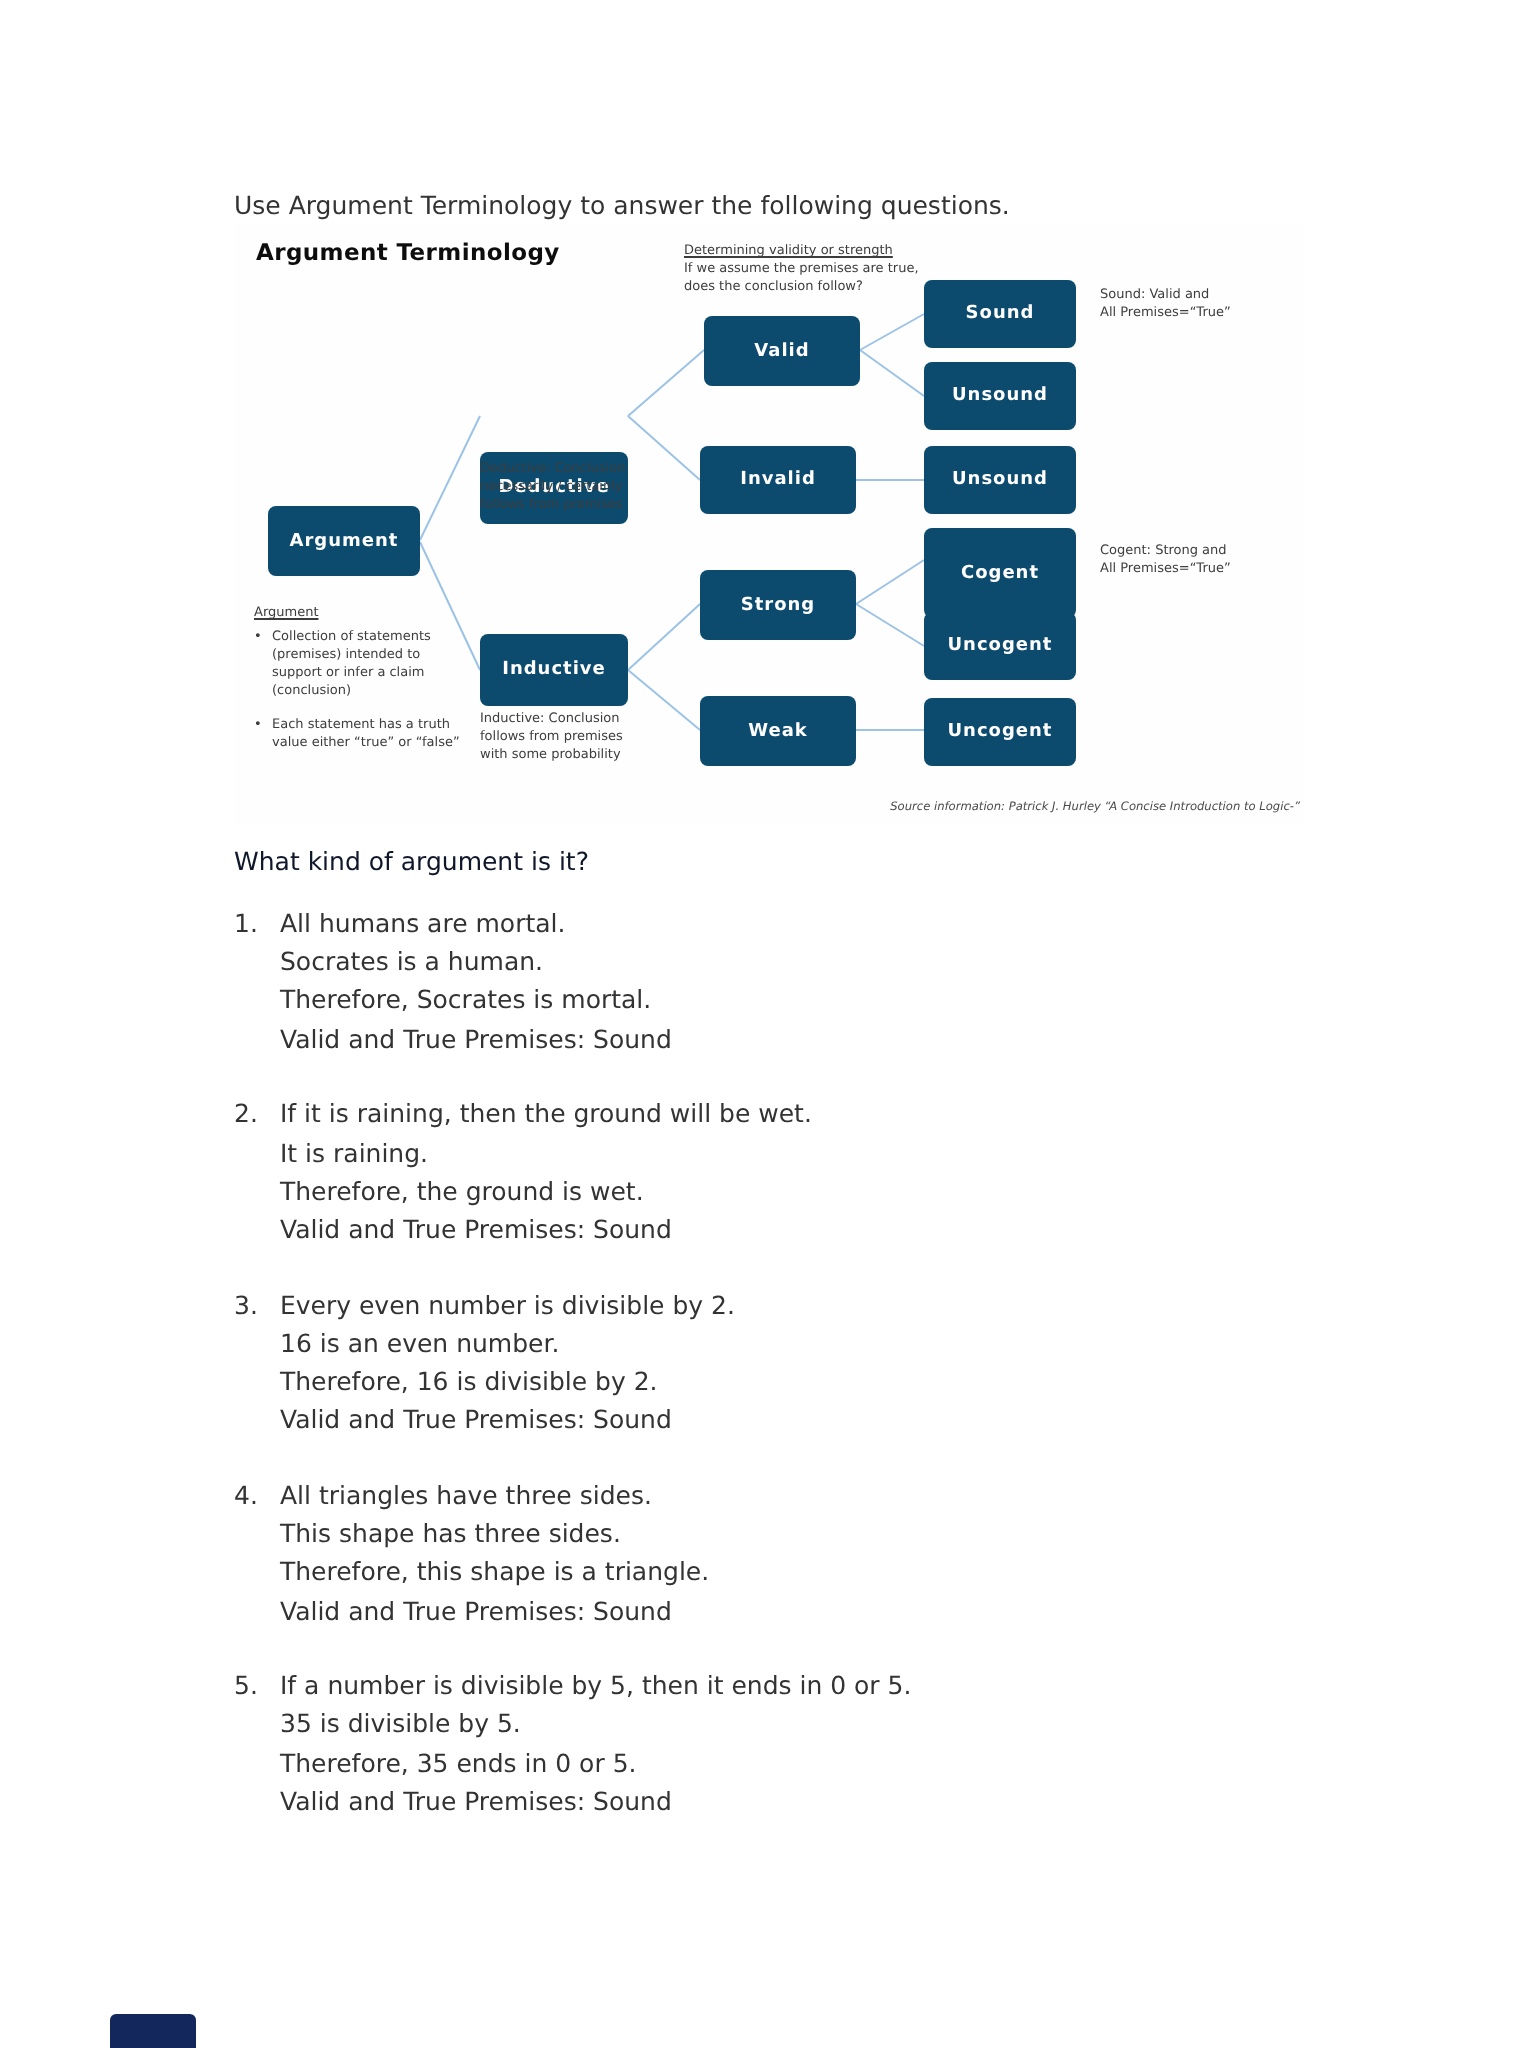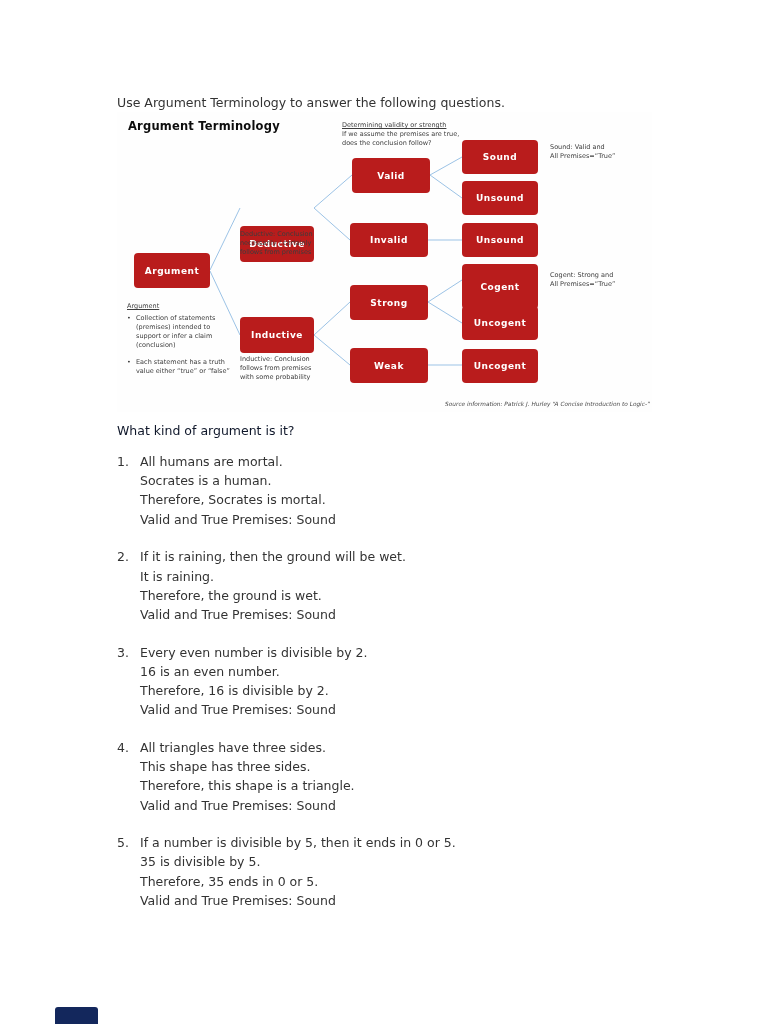--- a/index.html
+++ b/index.html
@@ -6,21 +6,21 @@
   html,body { width:768px; height:1024px; background:#ffffff; overflow:hidden; }
   body { position:relative; font-family:"DejaVu Sans", sans-serif; color:#383838; }
 
   .instruction { position:absolute; left:117px; top:93px; font-size:12.5px; line-height:19px; color:#333333; }
 
   
   .diagram { position:absolute; left:117px; top:112px; width:535px; height:300px; background:#fefefe;text-decoration:underline; }
   .diagram svg.connectors { position:absolute; left:0; top:0; width:535px; height:300px; }
   .diagram-title { position:absolute; left:11px; top:7px; font-size:11.5px; font-weight:bold; color:#0d0d0d; letter-spacing:0.2px; }
 
-  .node { position:absolute; background:#b91c1c; border-radius:4px; color:#ffffff;
+  .node { position:absolute; background:#0c4a6e; border-radius:4px; color:#ffffff;
           display:flex; align-items:center; justify-content:center;
           font-size:9px; font-weight:bold; letter-spacing:0.5px; }
   .n-argument  { left:17px;  top:141px; width:76px; height:35px; }
   .n-deductive { left:123px; top:78px;  width:74px; height:36px;margin-top:36px; }
   .n-inductive { left:123px; top:205px; width:74px; height:36px; }
   .n-valid     { left:235px; top:46px;  width:78px; height:35px; }
   .n-invalid   { left:233px; top:111px; width:78px; height:34px; }
   .n-strong    { left:233px; top:173px; width:78px; height:35px; }
   .n-weak      { left:233px; top:236px; width:78px; height:35px; }
   .n-sound     { left:345px; top:28px;  width:76px; height:34px; }

